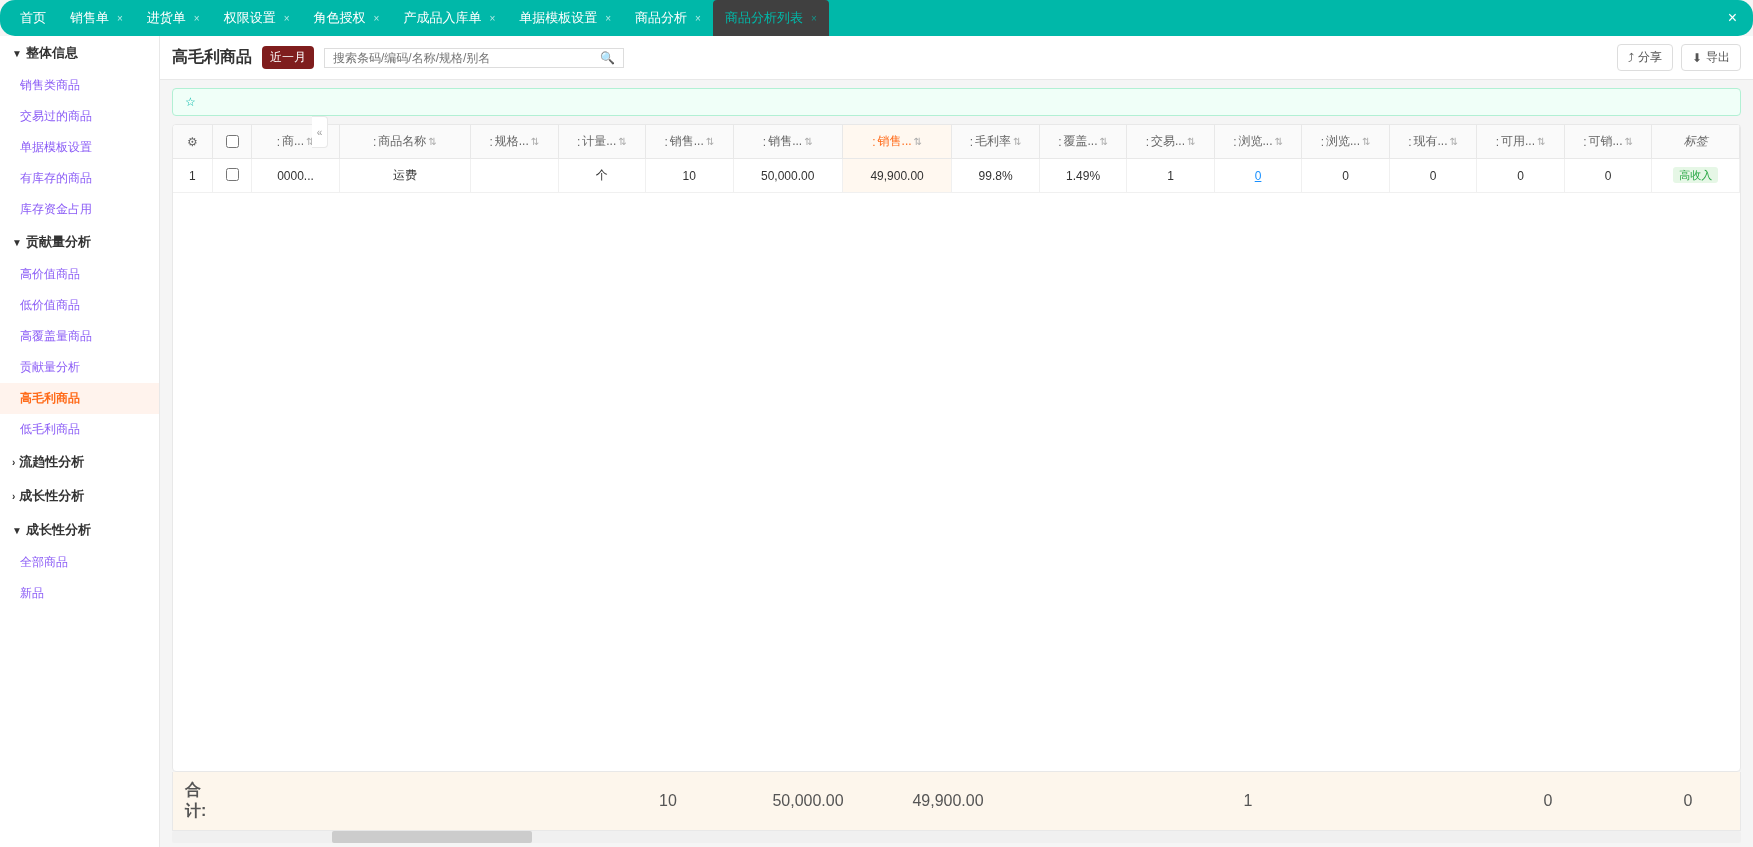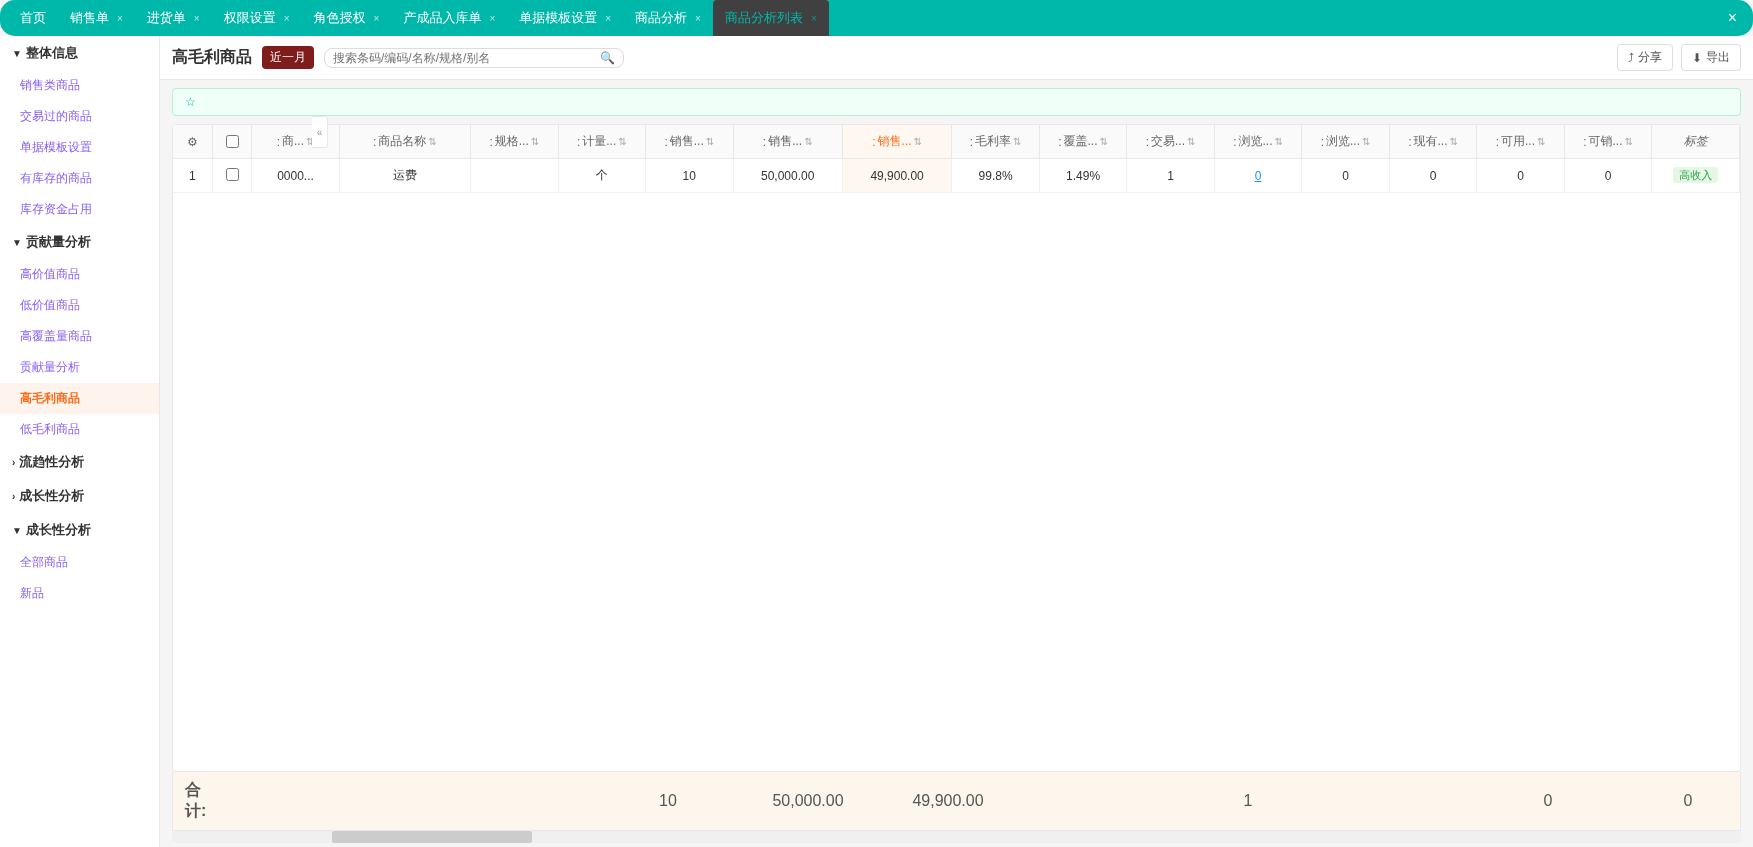--- a/index.html
+++ b/index.html
@@ -105,21 +105,21 @@
       border: none;
       border-radius: 4px;
       padding: 3px 8px;
       font-size: 12px;
       cursor: pointer;
     }
     .search-box {
       display: flex;
       align-items: center;
       border: 1px solid #ddd;
-      border-radius: 8px;
+      border-radius: 0;
       padding: 2px 8px;
       gap: 4px;
       flex: 1;
       max-width: 300px;
     }
     .search-box input {
       border: none;
       outline: none;
       font-size: 12px;
       width: 100%;

